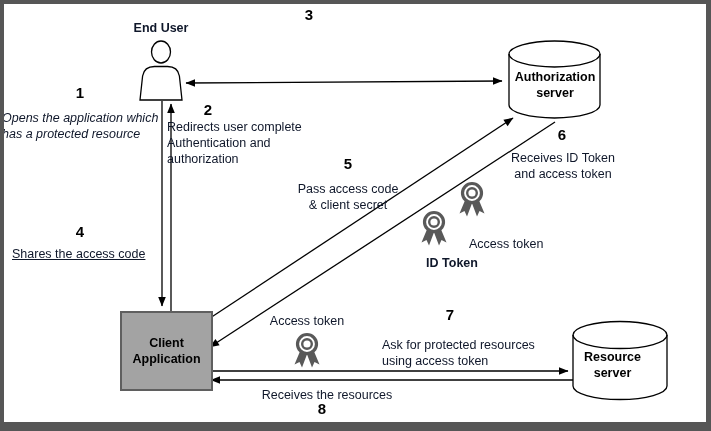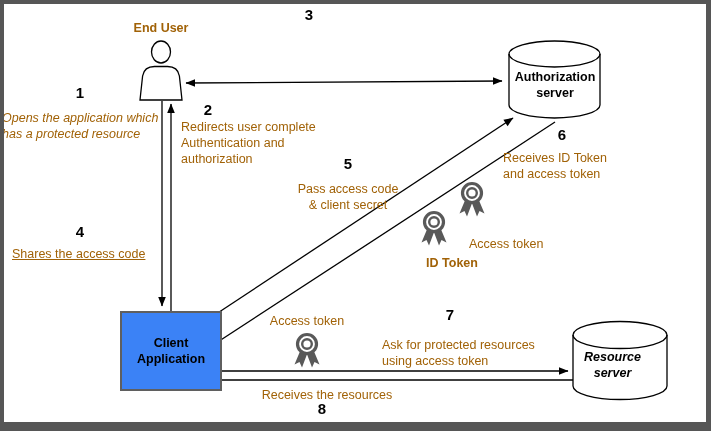--- a/index.html
+++ b/index.html
@@ -1,26 +1,26 @@
 <!DOCTYPE html>
 <html><head>
 <meta charset="utf-8">
 <style>
   html,body{margin:0;padding:0;}
   body{font-family:"Liberation Sans","DejaVu Sans",sans-serif;background:#fff;}
   .stage{position:relative;width:711px;height:431px;background:#ffffff;overflow:hidden;}
   .frame{position:absolute;inset:0;border:4px solid #565656;border-right-width:5px;border-bottom-width:9px;pointer-events:none;z-index:30;}
   .layer{position:absolute;left:0;top:0;width:711px;height:431px;}
-  .lbl{position:absolute;font-size:12.5px;line-height:1.28;color:#a16207;white-space:pre-line;z-index:10;}
+  .lbl{position:absolute;font-size:12.5px;line-height:1.28;color:#0f172a;white-space:pre-line;z-index:10;}
   .num{position:absolute;font-size:15px;font-weight:bold;color:#000;width:40px;text-align:center;z-index:10;}
   .bold{font-weight:bold;}
   .ctr{text-align:center;}
   .node-label{position:absolute;font-weight:bold;font-size:12.5px;line-height:1.3;text-align:center;color:#000;white-space:pre-line;z-index:10;}
-  .client-box{position:absolute;left:120px;top:311px;width:102px;height:80px;box-sizing:border-box;
-    border:2px solid #5f5f5f;background:#3b82f6;display:flex;align-items:center;justify-content:center;z-index:5;}
+  .client-box{position:absolute;left:120px;top:311px;width:93px;height:80px;box-sizing:border-box;
+    border:2px solid #5f5f5f;background:#a3a3a3;display:flex;align-items:center;justify-content:center;z-index:5;}
   .badge{position:absolute;z-index:10;}
 </style>
 </head>
 <body>
 
 <div class="stage">
 
   <svg class="layer" viewBox="0 0 711 431">
     <defs>
       <marker id="arr" markerUnits="userSpaceOnUse" markerWidth="12" markerHeight="10" refX="10" refY="5" orient="auto-start-reverse">
@@ -54,43 +54,43 @@
   </svg>
 
   <div class="client-box">
     <div class="node-label" style="position:static;">Client
 Application</div>
   </div>
 
   <div class="lbl bold ctr" style="left:116px;top:20px;width:90px;">End User</div>
   <div class="node-label" style="left:507px;top:69px;width:96px;">Authorization
 server</div>
-  <div class="node-label" style="left:572px;top:349px;width:81px;font-style:italic;">Resource
+  <div class="node-label" style="left:572px;top:349px;width:81px;">Resource
 server</div>
 
   <div class="num" style="left:60px;top:84px;">1</div>
   <div class="lbl" style="left:2px;top:110px;width:168px;font-style:italic;">Opens the application which
 has a protected resource</div>
 
   <div class="num" style="left:188px;top:101px;">2</div>
-  <div class="lbl" style="left:181px;top:119px;width:145px;">Redirects user complete
+  <div class="lbl" style="left:167px;top:119px;width:145px;">Redirects user complete
 Authentication and
 authorization</div>
 
   <div class="num" style="left:289px;top:6px;">3</div>
 
   <div class="num" style="left:60px;top:223px;">4</div>
   <div class="lbl" style="left:12px;top:246px;width:150px;text-decoration:underline;">Shares the access code</div>
 
   <div class="num" style="left:328px;top:155px;">5</div>
   <div class="lbl ctr" style="left:288px;top:181px;width:120px;">Pass access code
 &amp; client secret</div>
 
   <div class="num" style="left:542px;top:126px;">6</div>
-  <div class="lbl" style="left:503px;top:150px;width:120px;">Receives ID Token
+  <div class="lbl" style="left:503px;top:150px;width:120px;text-align:center;">Receives ID Token
 and access token</div>
 
   <div class="num" style="left:430px;top:306px;">7</div>
   <div class="lbl ctr" style="left:261px;top:387px;width:132px;">Receives the resources</div>
 
   <div class="lbl" style="left:382px;top:337px;width:160px;">Ask for protected resources
 using access token</div>
   <div class="num" style="left:302px;top:400px;">8</div>
 
   <svg class="badge" style="left:455px;top:180px;" width="34" height="40" viewBox="0 0 34 40">

